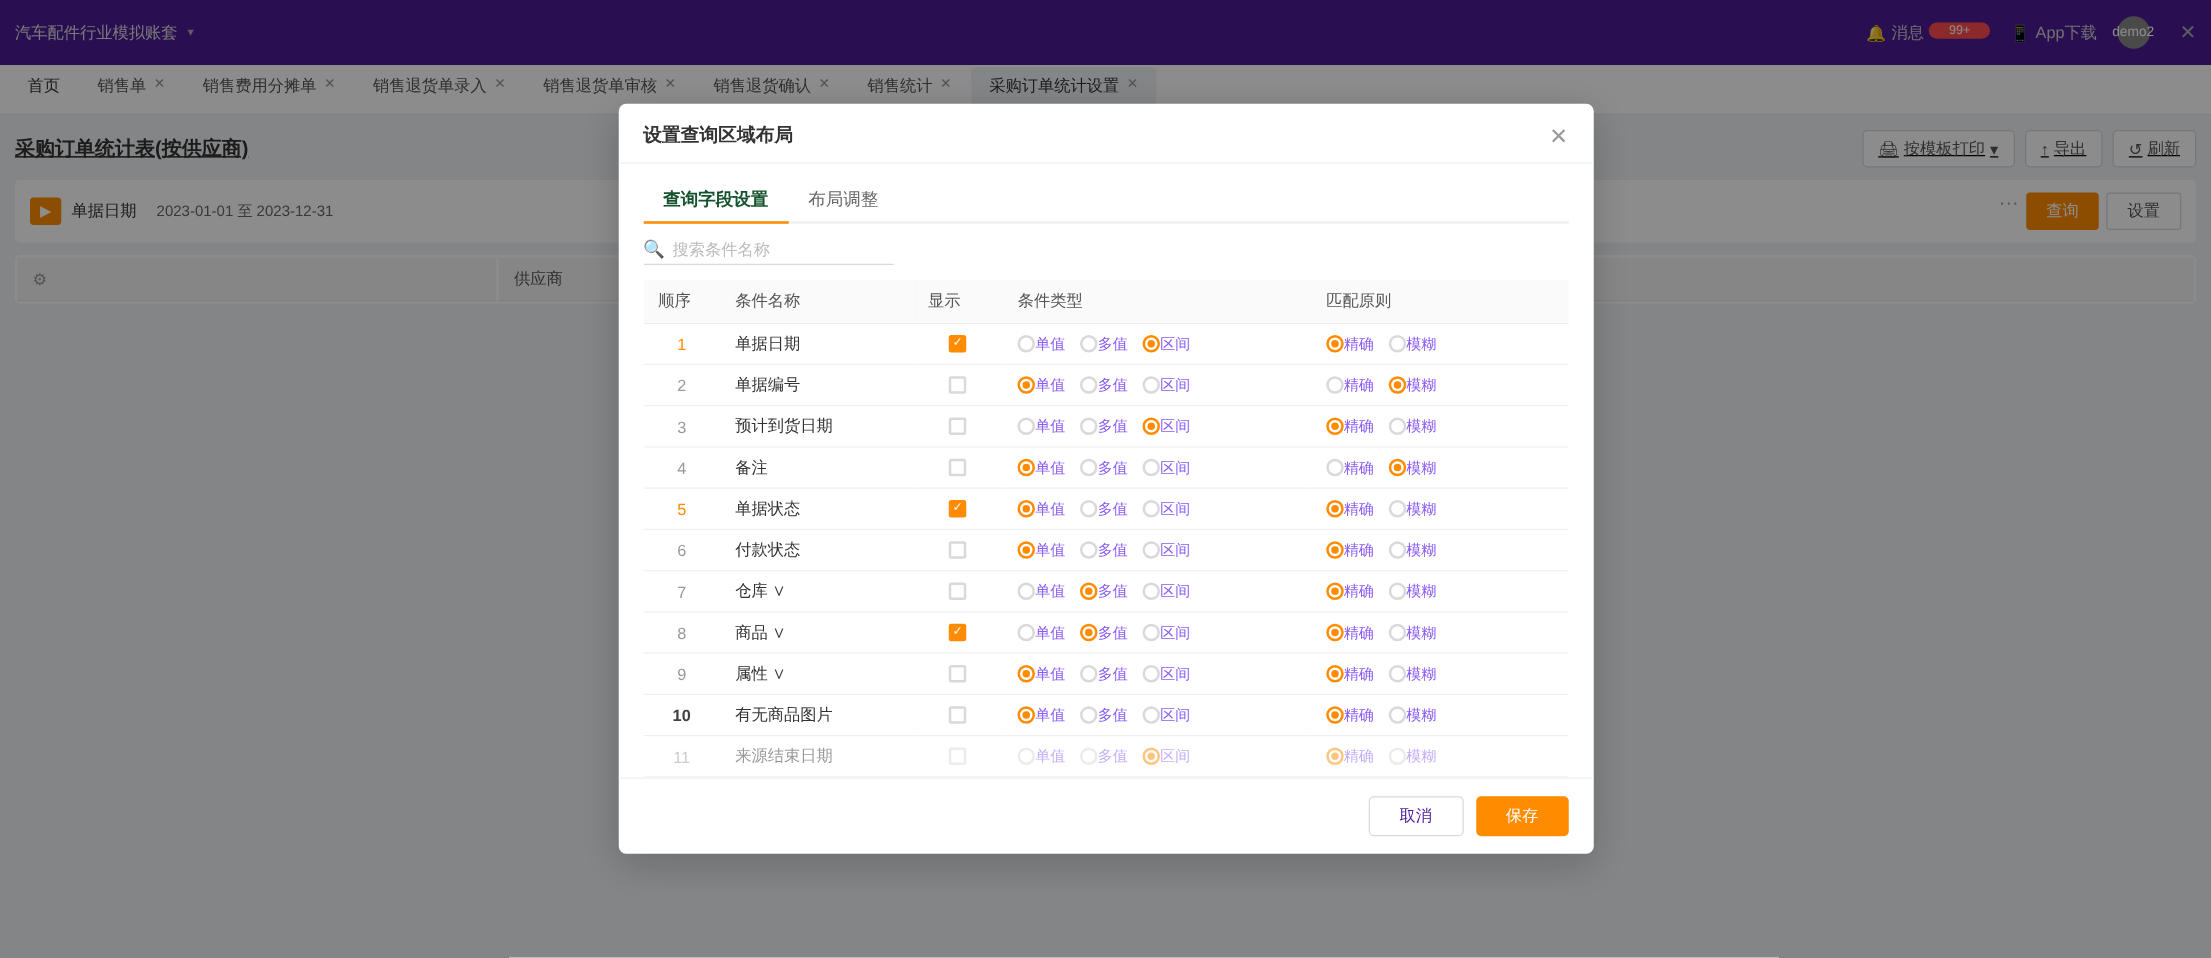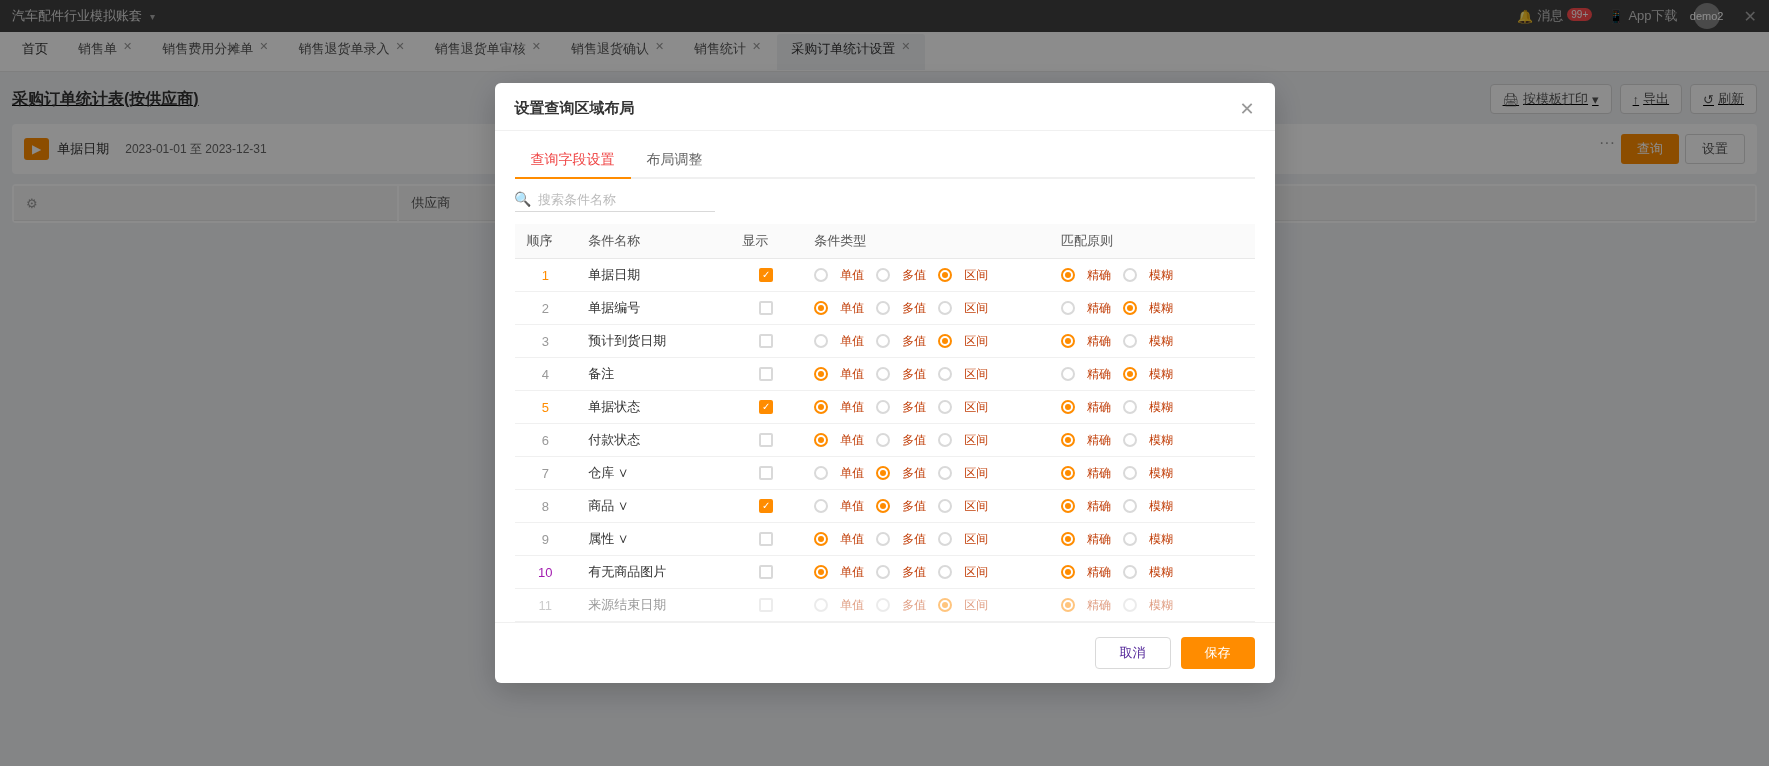--- a/index.html
+++ b/index.html
@@ -1,35 +1,35 @@
 <!DOCTYPE html>
 <html><head>
   <meta charset="utf-8">
   <style>
     * { box-sizing: border-box; margin: 0; padding: 0; }
     body { font-family: 'Microsoft YaHei', Arial, sans-serif; font-size: 13px; background: #f0f2f5; overflow: hidden; }
 
     
     .top-nav {
-      background: #404040;
-      height: 32px;
+      background: #4c1d95;
+      height: 52px;
       display: flex;
       align-items: center;
       justify-content: space-between;
       padding: 0 12px;
       color: #ccc;
     }
     .top-nav-left { display: flex; align-items: center; gap: 8px; }
     .top-nav-title { font-size: 13px; color: #ddd; }
     .top-nav-dropdown { color: #aaa; font-size: 10px; }
     .top-nav-right { display: flex; align-items: center; gap: 16px; }
     .top-nav-icon-item { display: flex; align-items: center; gap: 4px; color: #ccc; font-size: 13px; cursor: pointer; }
     .notification-badge {
       background: #ff4d4f; color: #fff; font-size: 10px; border-radius: 8px;
-      padding: 1px 4px; position: relative; top: -2px;
+      padding: 1px 16px; position: relative; top: -2px;
     }
     .avatar { width: 26px; height: 26px; border-radius: 50%; background: #888; display: flex; align-items: center; justify-content: center; color: #fff; font-size: 11px; }
     .close-x { color: #aaa; cursor: pointer; font-size: 16px; margin-left: 8px; }
 
     
     .tab-bar {
       background: #fff;
       height: 40px;
       display: flex;
       align-items: center;
@@ -137,21 +137,21 @@
     .modal-title { font-size: 15px; font-weight: 600; color: #333; }
     .modal-close { cursor: pointer; color: #999; font-size: 18px; line-height: 1; }
     .modal-body { flex: 1; overflow: hidden; display: flex; flex-direction: column; padding: 0 20px; }
 
     
     .modal-tabs { display: flex; gap: 0; margin: 12px 0 0; border-bottom: 2px solid #f0f0f0; }
     .modal-tab {
       padding: 8px 16px; cursor: pointer; color: #666; font-size: 14px;
       border-bottom: 2px solid transparent; margin-bottom: -2px;
     }
-    .modal-tab.active { color: #ef4444; border-bottom-color: #ff8c00; font-weight: 400; }
+    .modal-tab.active { color: #14532d; border-bottom-color: #ff8c00; font-weight: 700; }
 
     
     .search-bar {
       display: flex; align-items: center; margin: 12px 0;
       border-bottom: 1px solid #d9d9d9; padding-bottom: 4px; width: 200px;
     }
     .search-icon { color: #bbb; font-size: 14px; margin-right: 6px; }
     .search-input {
       border: none; outline: none; font-size: 13px; color: #4c1d95; width: 100%;
       background: transparent;
@@ -169,21 +169,21 @@
     .modal-table td { padding: 7px 12px; border-bottom: 1px solid #f0f0f0; font-size: 13px; color: #333; }
 
     .col-order { width: 60px; text-align: center; }
     .col-name { width: 150px; }
     .col-show { width: 70px; text-align: center; }
     .col-type { width: 240px; }
     .col-match { width: 200px; }
 
     
     .radio-group { display: flex; align-items: center; gap: 12px; }
-    .radio-item { display: flex; align-items: center; gap: 12px; cursor: pointer; font-size: 12px; color: #c2410c; }
+    .radio-item { display: flex; align-items: center; gap: 0; cursor: pointer; font-size: 12px; color: #8b5cf6; }
     .radio-circle {
       width: 14px; height: 14px; border-radius: 50%; border: 2px solid #d9d9d9;
       display: flex; align-items: center; justify-content: center;
     }
     .radio-circle.checked { border-color: #ff8c00; }
     .radio-circle.checked::after {
       content: ''; width: 6px; height: 6px; border-radius: 50%; background: #ff8c00;
     }
 
     
@@ -682,21 +682,21 @@
                         <span>精确</span>
                       </label>
                       <label class="radio-item">
                         <div class="radio-circle"></div>
                         <span>模糊</span>
                       </label>
                     </div>
                   </td>
                 </tr>
                 <tr>
-                  <td style="text-align: center; color: #a21caf; font-weight: normal;">10</td>
+                  <td style="text-align: center; color: #404040; font-weight: bold;">10</td>
                   <td>有无商品图片</td>
                   <td>
                     <div class="checkbox-wrap">
                       <div class="checkbox-custom"></div>
                     </div>
                   </td>
                   <td>
                     <div class="radio-group">
                       <label class="radio-item">
                         <div class="radio-circle checked"></div>

